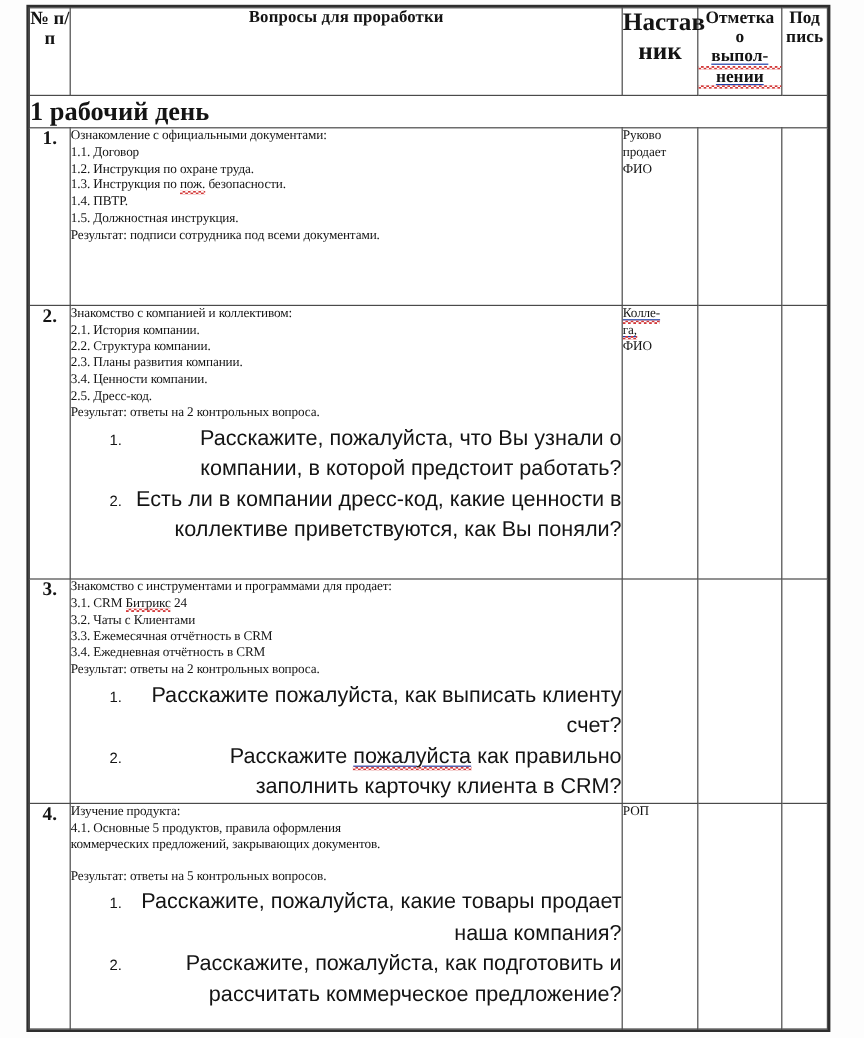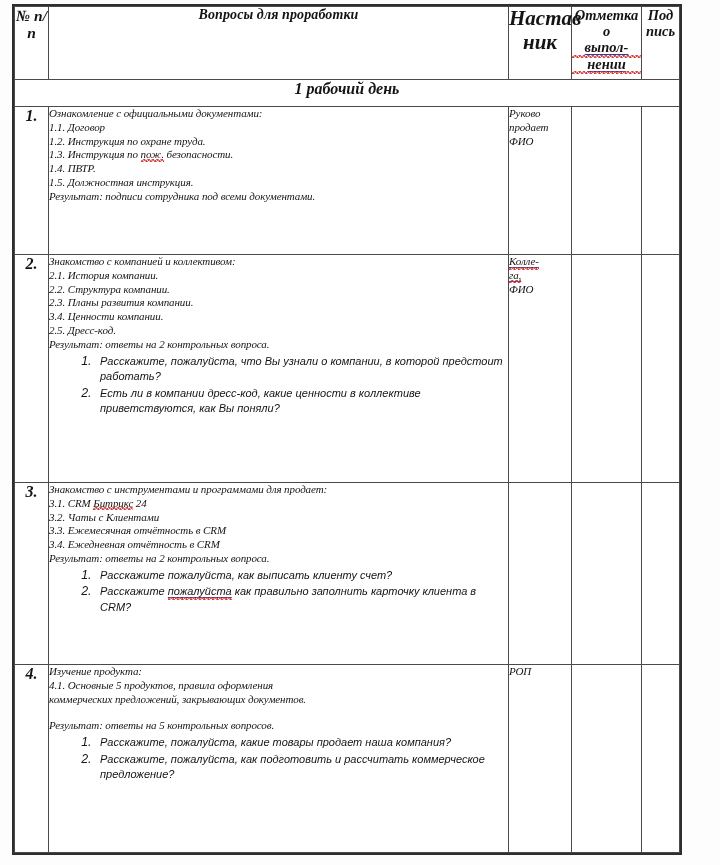--- a/index.html
+++ b/index.html
@@ -19,28 +19,27 @@
   .page {
     position: relative;
     width: 720px;
     height: 865px;
     background: #fdfdfd;
   }
 
   
   .doc-table {
     position: absolute;
-    left: 14px;
+    left: 24px;
     top: 6px;
     width: 665px;
     border-collapse: collapse;
     table-layout: fixed;
     background: #ffffff;
     box-shadow: 0 0 0 0.5px #9a9a9a;
-    font-style: italic;
   }
   .doc-table > tbody > tr > td,
   .doc-table > tbody > tr > th {
     border: 1.3px solid #4a4a4a;
     vertical-align: top;
     padding: 0;
     background: #ffffff;
   }
   .doc-table {
     outline: 2.2px solid #2e2e2e;
@@ -65,24 +64,23 @@
   }
   .hdr .h-num   { font-size: 15.5px; }
   .hdr .h-quest { font-size: 14px; letter-spacing: .1px; }
   .hdr .h-mentor{ font-size: 21px; }
   .hdr .h-mark  { font-size: 14.5px; }
   .hdr .h-sign  { font-size: 14.5px; margin-top: 13px; }
   .hdr-cell { height: 72px; }
 
   
   .banner td {
-    text-align: center;
     vertical-align: middle;
     font-weight: bold;
-    font-size: 16px;
+    font-size: 22px;
     height: 26px;
     padding: 2px 0 3px;
   }
 
   
   .rownum {
     text-align: center;
     font-weight: bold;
     font-size: 16px;
     vertical-align: middle;
@@ -100,22 +98,23 @@
     letter-spacing: -0.1px;
   }
   .line.blank { height: 13px; }
 
   
   ol.subq {
     margin: 1px 0 0 0;
     padding: 0 0 0 46px;
     list-style: decimal;
     font-family: "Liberation Sans", sans-serif;
-    font-size: 11px;
+    font-size: 18px;
     line-height: 1.42;
+    text-align: right;
   }
   ol.subq > li {
     padding-left: 5px;
     margin-bottom: 0px;
   }
   ol.subq > li::marker { font-size: 12.4px; }
 
   
   .cell-side {
     padding: 2px 2px 2px 3px;

